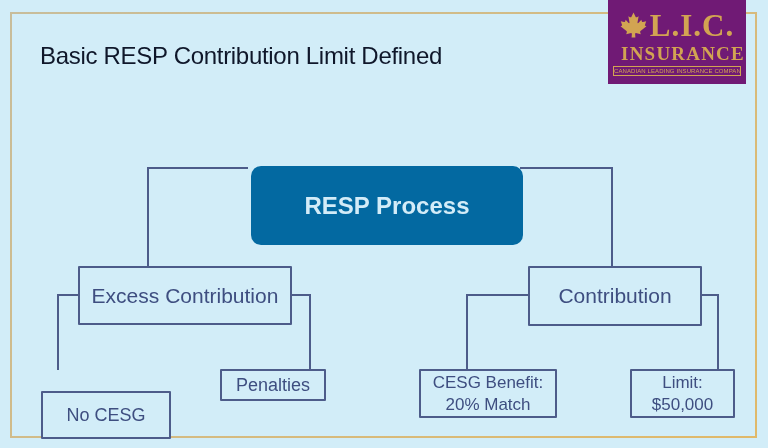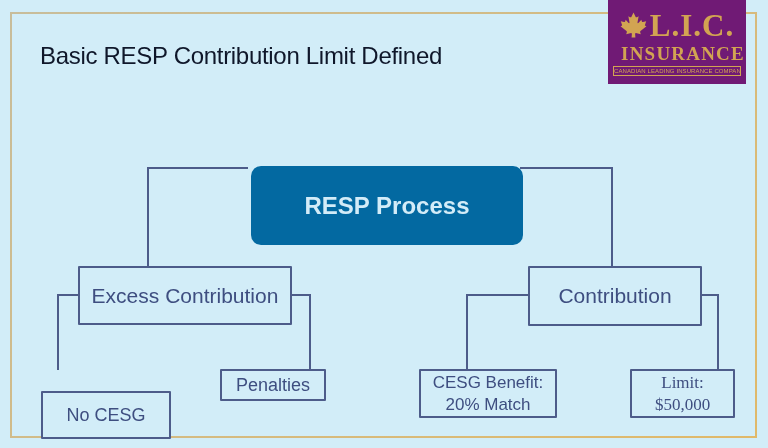--- a/index.html
+++ b/index.html
@@ -99,21 +99,21 @@
     font-size: 24px;
     border-radius: 10px;
     z-index: 3;
     margin-top: 30px;
   }
   #node-excess       { left: 78px;  top: 266px; width: 214px; height: 59px; font-size: 21px; }
   #node-contribution { left: 528px; top: 266px; width: 174px; height: 60px; font-size: 21px; }
   #node-nocesg       { left: 41px;  top: 377px; width: 130px; height: 48px; font-size: 18px; margin-top: 14px; }
   #node-penalties    { left: 220px; top: 369px; width: 106px; height: 32px; font-size: 18px; }
   #node-cesg         { left: 419px; top: 369px; width: 138px; height: 49px; font-size: 17px; }
-  #node-limit        { left: 630px; top: 369px; width: 105px; height: 49px; font-size: 17px; font-family: Liberation Serif, serif; }
+  #node-limit        { left: 630px; top: 369px; width: 105px; height: 49px; font-size: 17px; }
   
   .conn { position: absolute; background: #4d5c8a; z-index: 1; }
   .h { height: 2px; }
   .v { width: 2px; }
   #c-h-root-left  { left: 147px; top: 167px; width: 101px; }
   #c-v-root-left  { left: 147px; top: 167px; height: 100px; }
   #c-h-root-right { left: 520px; top: 167px; width: 93px;  }
   #c-v-root-right { left: 611px; top: 167px; height: 100px; }
   #c-h-excess-l   { left: 57px;  top: 294px; width: 21px;  }
   #c-v-excess-l   { left: 57px;  top: 294px; height: 76px; }

